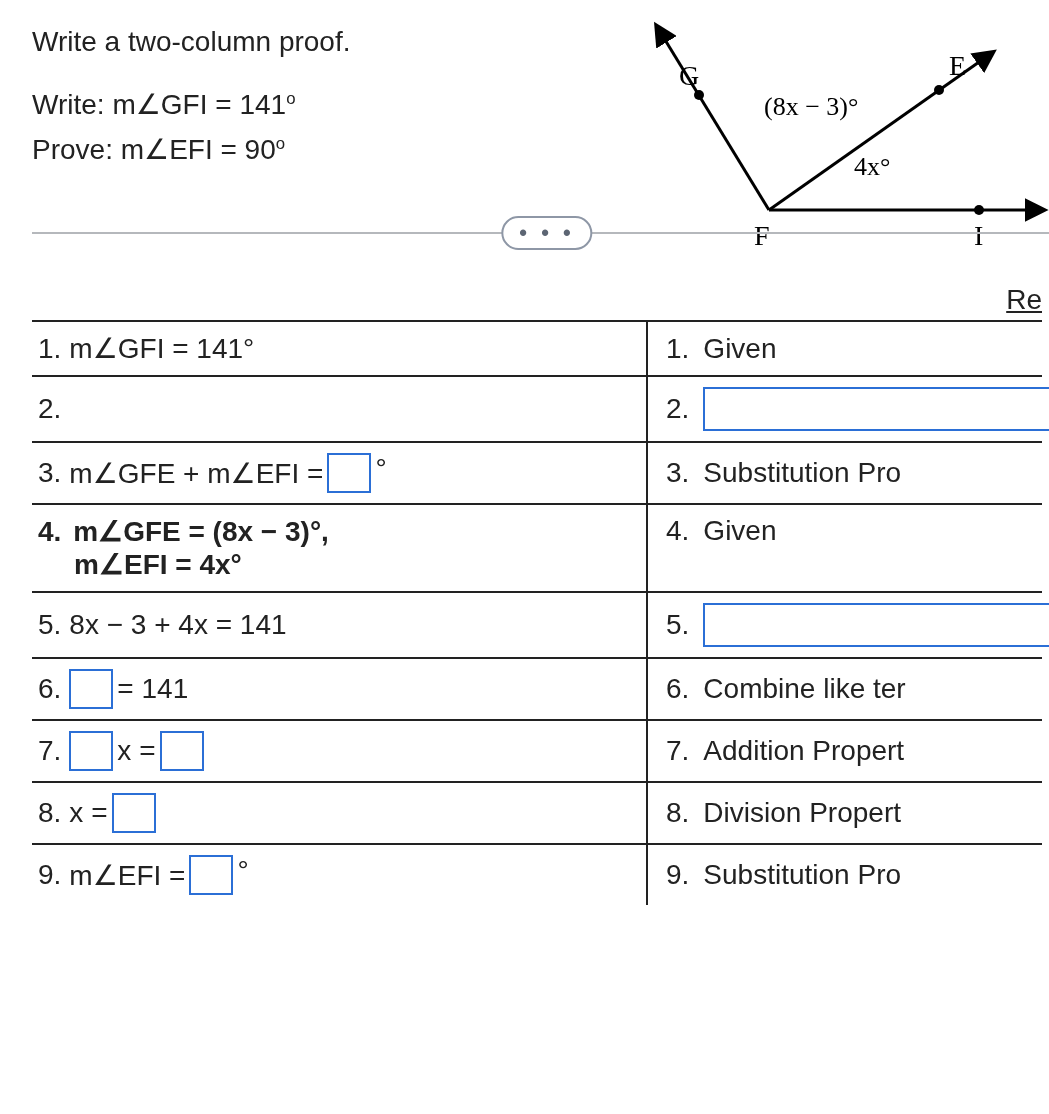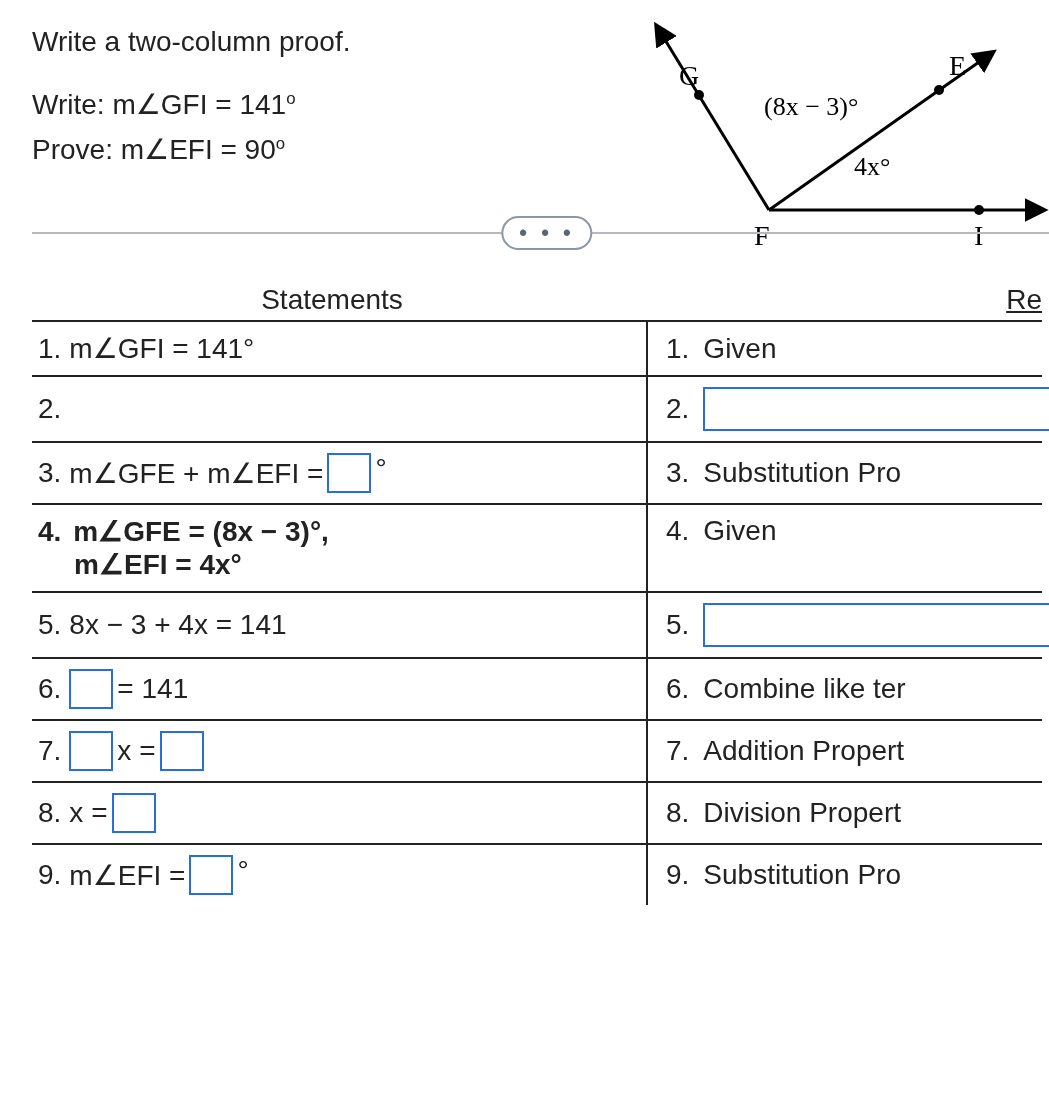--- a/index.html
+++ b/index.html
@@ -92,21 +92,20 @@
     </svg>
   </div>
 
   <div class="divider-wrap">
     <hr class="divider-line">
     <div class="pill">• • •</div>
   </div>
 
   <div class="proof">
     <div class="proof-head">
-      <div class="col-s">Statements</div>
       <div class="col-r">Re</div>
     </div>
 
     <div class="row">
       <div class="cell-s">
         <span class="num">1.</span>
         <span class="math">m∠GFI = 141°</span>
       </div>
       <div class="cell-r">
         <span class="num">1.</span>

